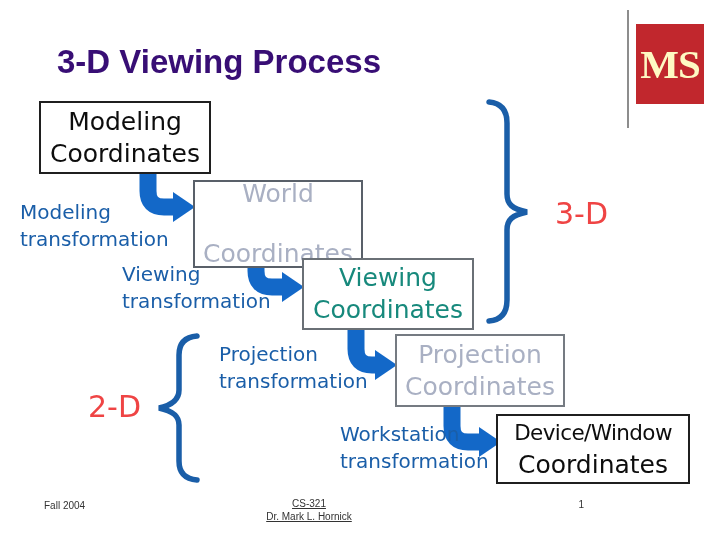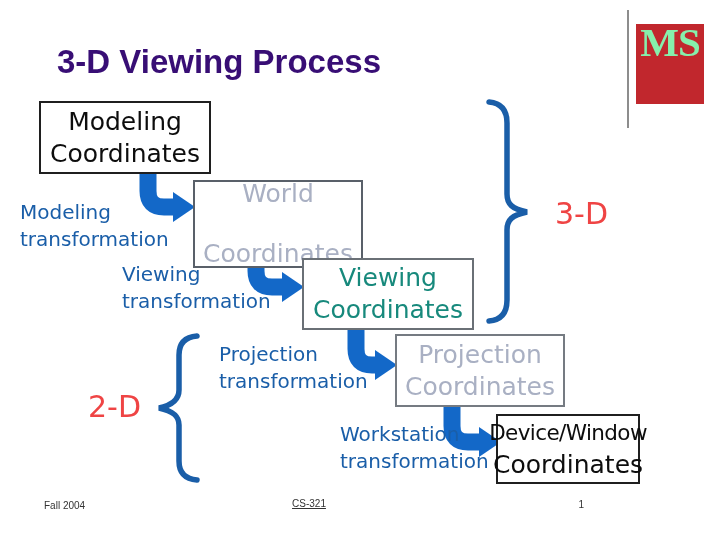--- a/index.html
+++ b/index.html
@@ -11,35 +11,35 @@
     position:absolute; left:40px; top:26px; margin:17px;
     font-family:"Liberation Sans", sans-serif; font-weight:bold;
     font-size:33px; color:#380E75; white-space:nowrap;
   }
   .logo-divider {
     position:absolute; left:627px; top:10px; width:2px; height:118px;
     background:#8d8d8d;
   }
   .logo {
     position:absolute; left:636px; top:24px; width:68px; height:80px;
-    background:#C1272D; color:#86efac; text-align:center;
+    background:#C1272D; color:#fef9c3; text-align:center;
     font-family:"Liberation Serif", serif; font-weight:bold;
-    display:flex; flex-direction:row; justify-content:center;
+    display:flex; flex-direction:column; justify-content:center;
     font-size:41px; line-height:36px; letter-spacing:-1px;
   }
   .cbox {
     position:absolute; background:#ffffff; box-sizing:border-box;
     display:flex; flex-direction:column; align-items:center; justify-content:center;
     text-align:center; font-size:25px; line-height:32px; white-space:nowrap;
   }
   .box-modeling   { left:39px;  top:101px; width:172px; height:73px; border:2px solid #1f1f1f; color:#0d0d0d; }
   .box-world      { left:193px; top:180px; width:170px; height:88px; border:2px solid #596069; color:#A9B0C3;gap:28px; }
   .box-viewing    { left:302px; top:258px; width:172px; height:72px; border:2px solid #6a7076; color:#17897C; }
   .box-projection { left:395px; top:334px; width:170px; height:73px; border:2px solid #757b82; color:#A9B0C3; }
-  .box-device     { left:496px; top:414px; width:144px; height:70px; border:2px solid #1f1f1f; color:#0d0d0d; }
+  .box-device     { left:496px; top:414px; width:194px; height:70px; border:2px solid #1f1f1f; color:#0d0d0d; }
   .tight { font-size:21.5px; letter-spacing:-0.6px; }
   .tlabel {
     position:absolute; color:#1A5EA8; font-size:20px; line-height:27px;
     white-space:nowrap;
   }
   .tl-modeling    { left:20px;  top:199px; }
   .tl-viewing     { left:122px; top:261px; }
   .tl-projection  { left:219px; top:341px; }
   .tl-workstation { left:308px; top:421px;margin-left:32px; }
   .glabel {
@@ -127,17 +127,18 @@
     <div>transformation</div>
   </div>
 
   <div class="glabel gl-3d">3-D</div>
   <div class="glabel gl-2d">2-D</div>
 
   <div class="footer">
     <div class="footer-left">Fall 2004</div>
     <div class="footer-center">
       <div>CS-321</div>
+      <div>Dr. Mark L. Hornick</div>
     </div>
     <div class="footer-page">1</div>
   </div>
 
 </div>
 
 </body></html>

